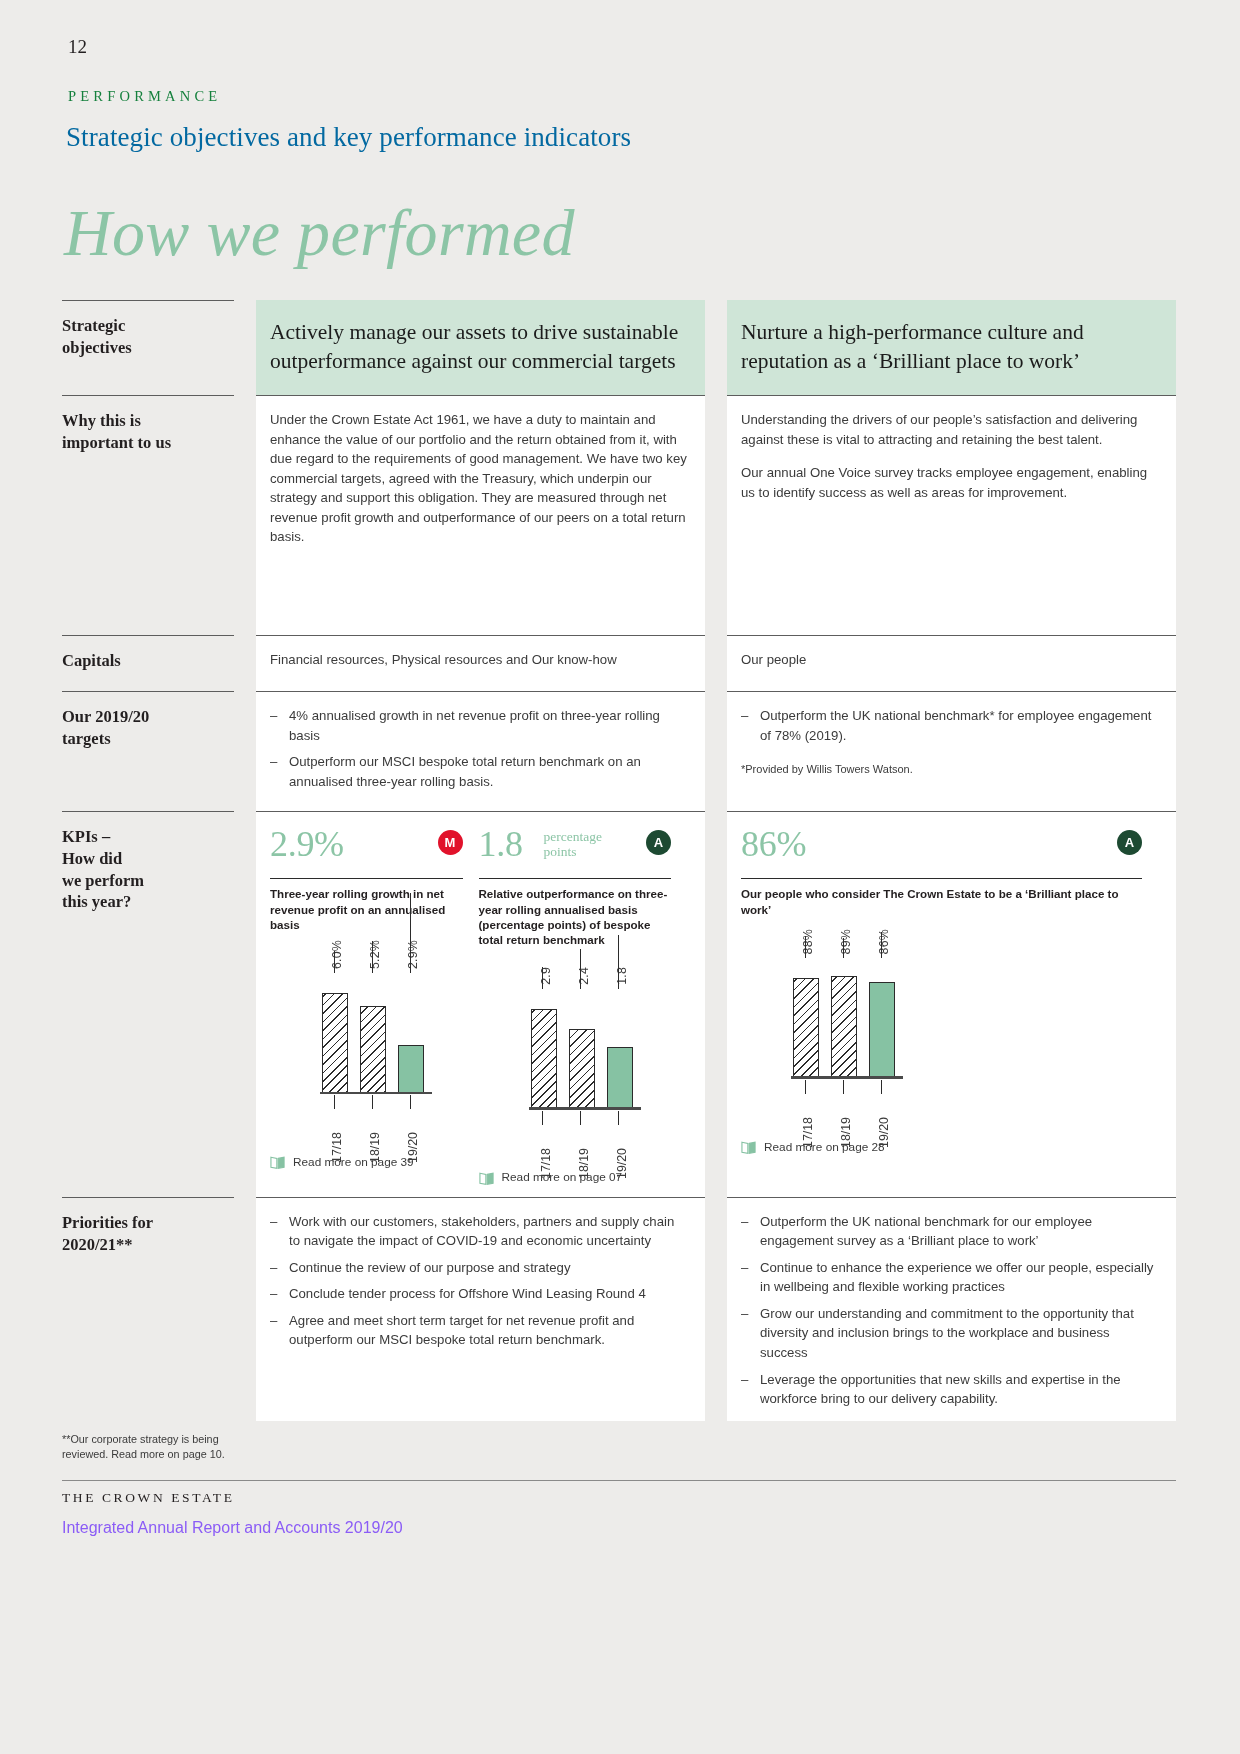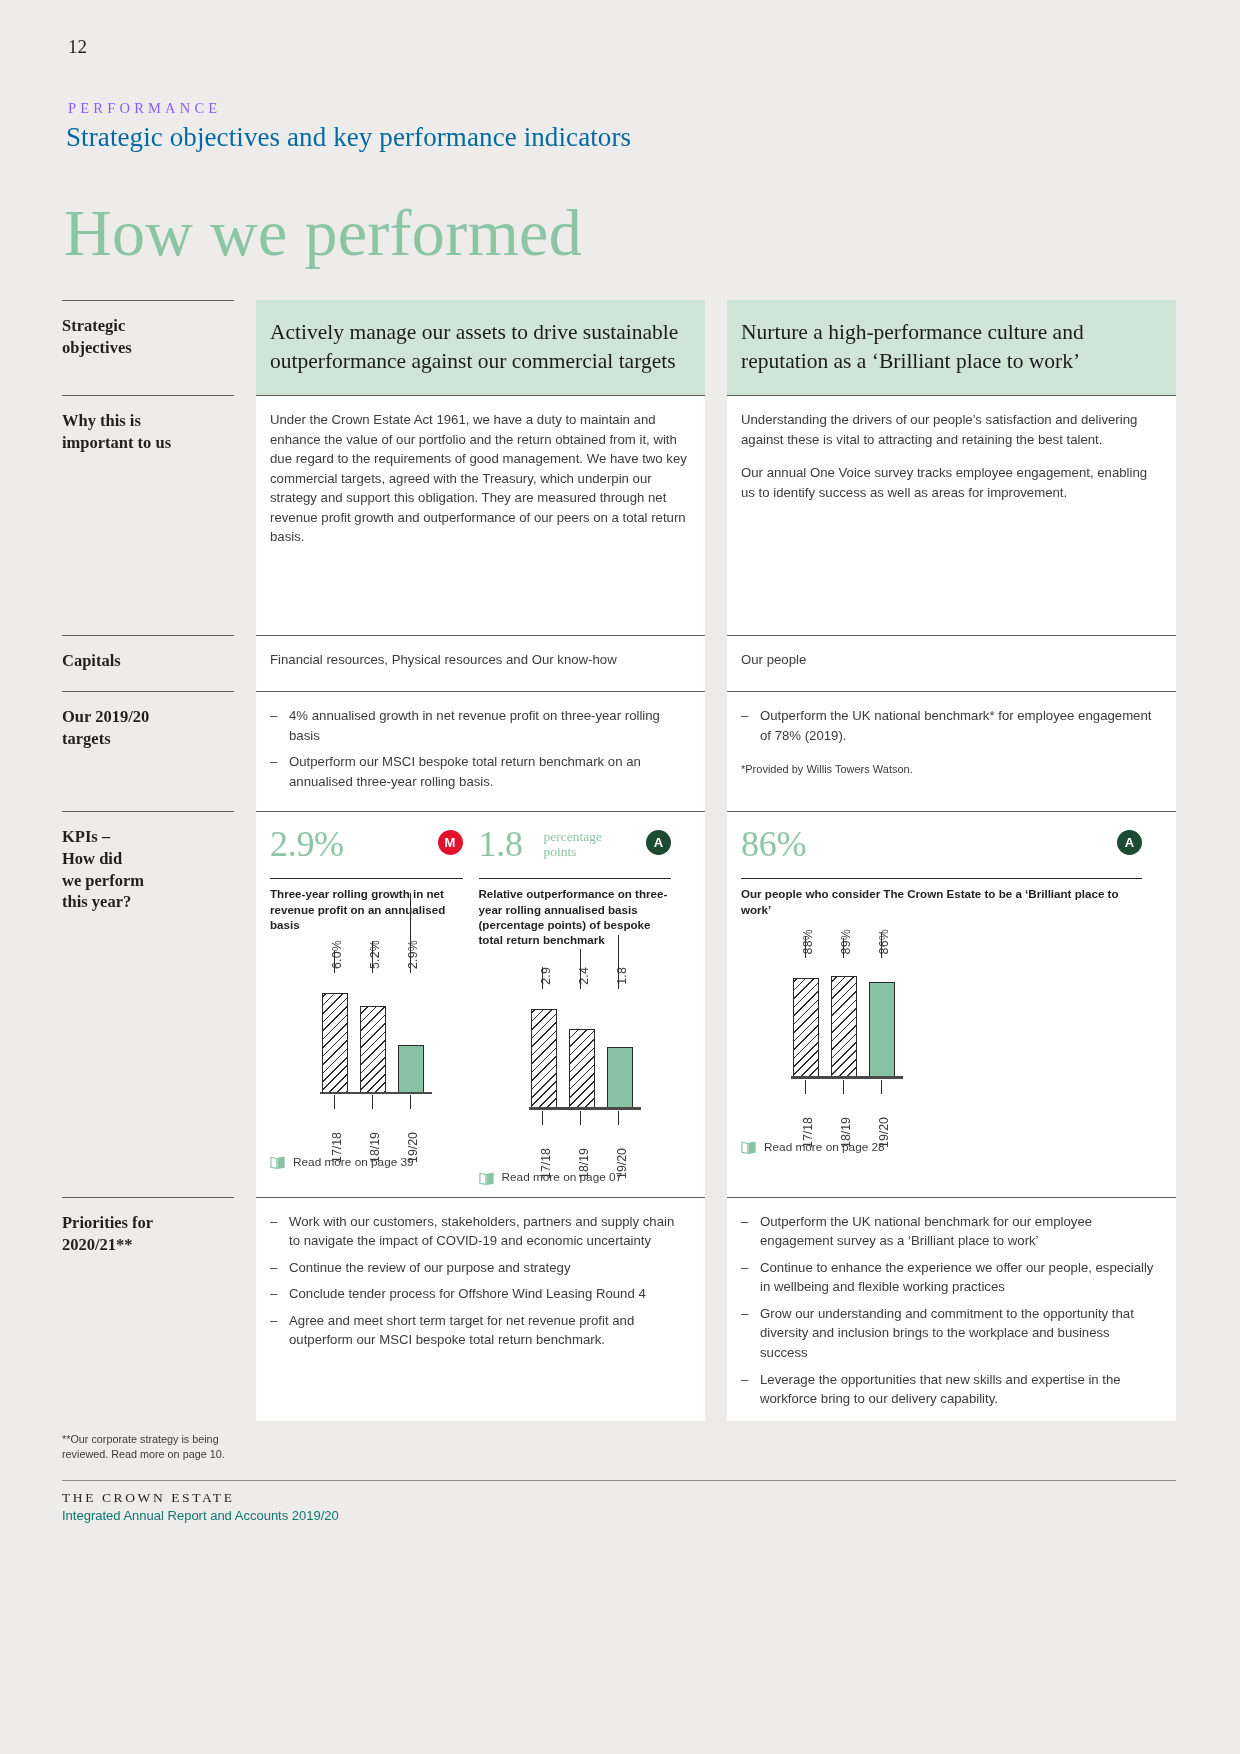--- a/index.html
+++ b/index.html
@@ -13,34 +13,34 @@
   }
   .page { position: absolute; left: 0; top: 0; width: 1240px; height: 1754px; }
 
   .folio {
     position: absolute; left: 68px; top: 36px;
     font-family: "Liberation Serif", serif;
     font-size: 19px; color: #231f20;
   }
 
   .eyebrow {
-    position: absolute; left: 68px; top: 100px;
+    position: absolute; left: 68px; top: 88px;
     font-family: "Liberation Serif", serif;
     font-size: 14.5px; letter-spacing: 4.2px;
-    color: #8b5cf6; font-weight: 400;
+    color: #15803d; font-weight: 400;
   }
   .sub-title {
     position: absolute; left: 66px; top: 122px;
     font-family: "Liberation Serif", serif;
     font-size: 27px; color: #0369a1; letter-spacing: .1px;
   }
   .hero {
     position: absolute; left: 64px; top: 195px;
     font-family: "Liberation Serif", serif;
-    font-size: 66px; color: #8cc5a6; font-weight: 400; letter-spacing: .3px;
+    font-size: 66px; color: #8cc5a6; font-weight: 400; letter-spacing: .3px; font-style: italic;
   }
 
   
   .grid { position: absolute; left: 62px; top: 300px; width: 1114px; }
   .row { display: flex; align-items: stretch; }
   .lab {
     width: 172px; flex: 0 0 172px;
     font-family: "Liberation Serif", serif;
     font-weight: 700; font-size: 16.5px; line-height: 1.32;
     color: #231f20; padding-top: 14px; padding-right: 12px;
@@ -143,21 +143,21 @@
     font-size: 10.8px; line-height: 1.42; color: #3b3b3b;
   }
   .footer {
     position: absolute; left: 62px; top: 1480px; width: 1114px;
     border-top: 1.2px solid #8a8a8a; padding-top: 9px;
   }
   .footer .brand {
     font-family: "Liberation Serif", serif;
     font-size: 13.5px; letter-spacing: 2.6px; color: #231f20;
   }
-  .footer .sub { font-size: 13px; color: #0f766e; margin-top: 2px; }
+  .footer .sub { font-size: 16px; color: #8b5cf6; margin-top: 13px; }
 </style>
 </head>
 <body>
 
 <div class="page">
 
   <div class="folio">12</div>
   <div class="eyebrow">PERFORMANCE</div>
   <div class="sub-title">Strategic objectives and key performance indicators</div>
   <div class="hero">How we performed</div>

